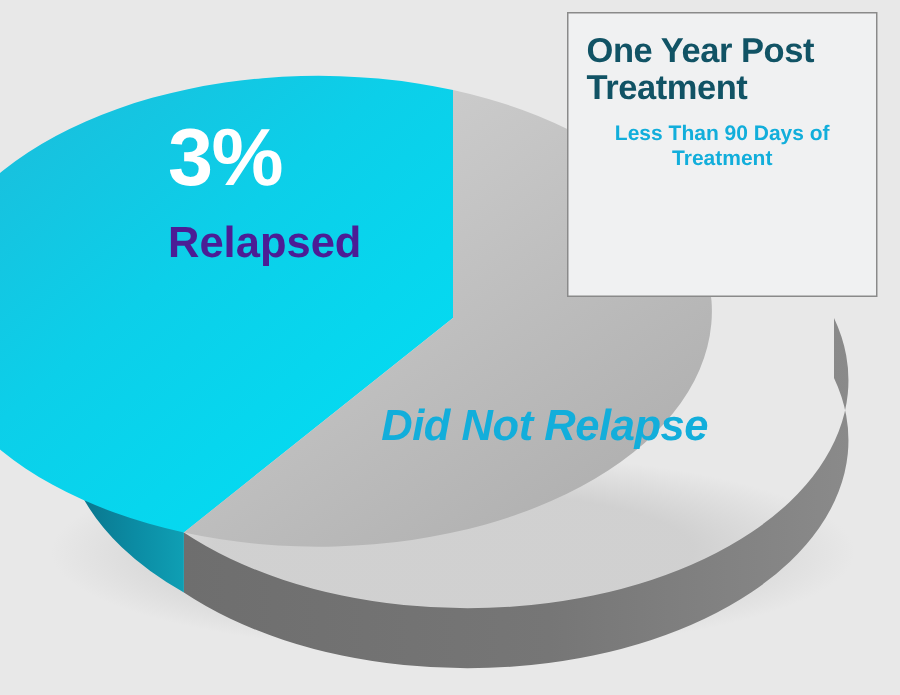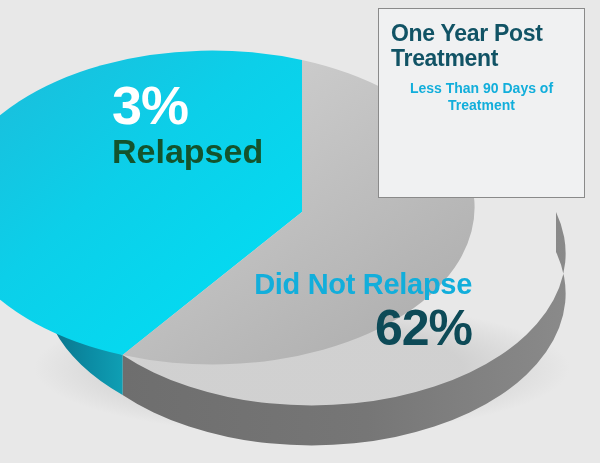--- a/index.html
+++ b/index.html
@@ -43,35 +43,36 @@
     text-align: left;
   }
   #label-relapsed .pct {
     display: block;
     font-size: 54px;
     color: #ffffff;
     letter-spacing: -1px;
   }
   #label-relapsed .name {
     display: block;
-    font-size: 34px;
-    color: #14532d;
-    margin-top: 2px;
+    font-size: 29px;
+    color: #4c1d95;
+    margin-top: 16px;
   }
   #label-notrelapsed {
     left: 232px;
     top: 270px;
     text-align: right;
     width: 240px;
   }
   #label-notrelapsed .name {
     display: block;
     font-size: 29px;
     color: #12aedb;
     letter-spacing: -0.3px;
+    font-style: italic;
   }
   #label-notrelapsed .pct {
     display: block;
     font-size: 50px;
     color: #0d4a57;
     margin-top: 4px;
     letter-spacing: -1px;
   }
 
   
@@ -167,21 +168,20 @@
              Z"></path>
   </svg>
 
   <div class="pie-label" id="label-relapsed">
     <span class="pct">3%</span>
     <span class="name">Relapsed</span>
   </div>
 
   <div class="pie-label" id="label-notrelapsed">
     <span class="name">Did Not Relapse</span>
-    <span class="pct">62%</span>
   </div>
 
   <div id="title-box">
     <div class="box-title">One Year Post Treatment</div>
     <div class="box-subtitle">Less Than 90 Days of Treatment</div>
   </div>
 
 </div>
 
 </body></html>

